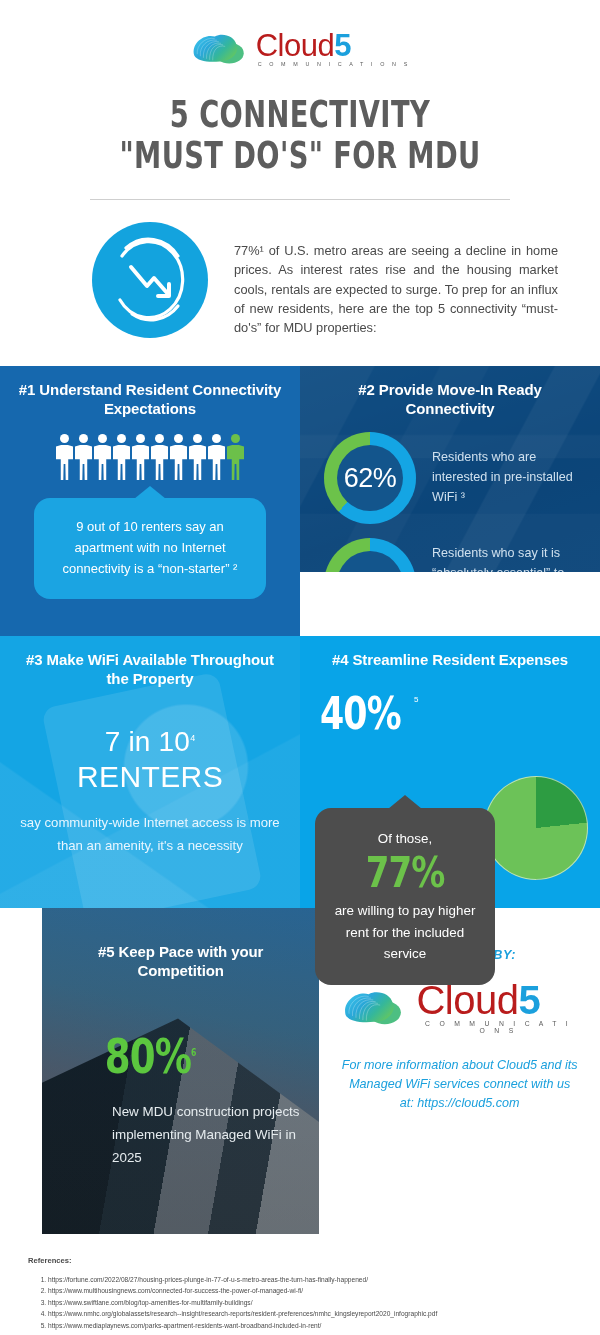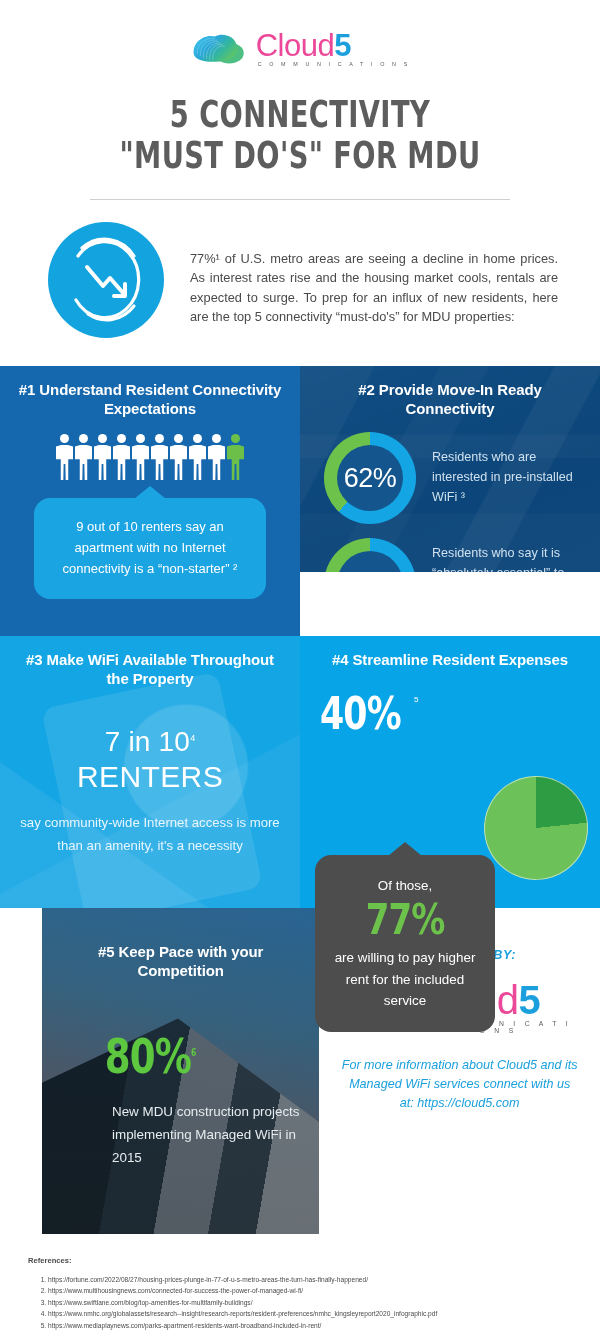--- a/index.html
+++ b/index.html
@@ -9,38 +9,38 @@
     font-family: "Liberation Sans", sans-serif;
   }
   body { width: 600px; height: 1335px; position: relative; overflow: hidden; }
 
   
   .header { width: 600px; background: #ffffff; padding-top: 26px; text-align: center; }
   .logo-row { display: flex; justify-content: center; align-items: center; gap: 4px; height: 46px; }
   .logo-mark { width: 62px; height: 40px; position: relative; }
   .logo-wordmark { display: flex; flex-direction: column; align-items: flex-start; }
   .logo-word { font-size: 31px; letter-spacing: -0.5px; line-height: 0.95; font-family: "Liberation Sans", sans-serif; }
-  .logo-word .c5-dark { color: #ec4899; font-weight: 400; }
+  .logo-word .c5-dark { color: #b91c1c; font-weight: 400; }
   .logo-word .c5-five { color: #1ba0dd; font-weight: 700; }
   .logo-sub { font-size: 5.4px; letter-spacing: 3.1px; color: #5a5a5a; margin-top: 1px; margin-left: 2px; }
 
   .title {
     margin-top: 22px;
     font-family: "DejaVu Sans Condensed", "Liberation Sans Narrow", "Liberation Sans", sans-serif;
     font-weight: 700;
     font-size: 37px;
     line-height: 1.12;
     color: #5d5d5d;
     letter-spacing: 0.5px;
     transform: scaleX(0.82);
   }
   .rule { width: 420px; height: 1px; background: #cfcfcf; margin: 22px auto 0; }
 
   
-  .intro { display: flex; align-items: center; padding: 22px 42px 28px 48px; gap: 26px; }
+  .intro { display: flex; align-items: flex-end; padding: 22px 42px 28px 48px; gap: 26px; margin-left: 44px; }
   .intro-circle {
     flex: 0 0 auto; width: 116px; height: 116px; border-radius: 50%;
     background: #13a3de; position: relative;
   }
   .intro-text { font-size: 12.8px; line-height: 1.52; color: #4a4a4a; text-align: justify; padding-top: 16px; }
 
   
   .grid { width: 600px; }
   .row { display: flex; width: 600px; }
   .panel { width: 300px; position: relative; overflow: hidden; }
@@ -126,21 +126,21 @@
   }
   .p4-sup { color: #fff; font-size: 8px; padding-top: 4px; }
   .p4-desc { color: #e4f5ff; font-size: 13.2px; line-height: 1.62; padding-top: 4px; }
   .pie {
     position: absolute; right: 12px; bottom: 28px; width: 104px; height: 104px; border-radius: 50%;
     z-index: 2;
     background: conic-gradient(#2d9c42 0deg 84deg, #6cc258 84deg 360deg);
     border: 1px solid rgba(255,255,255,.55);
   }
   .dark-card {
-    position: absolute; z-index: 6; left: 315px; top: 855px; width: 180px;
+    position: absolute; z-index: 6; left: 315px; top: 808px; width: 180px;
     background: #4d4d4d; border-radius: 16px; padding: 22px 14px 20px;
     text-align: center; color: #ffffff;
   }
   .dark-card:before {
     content: ""; position: absolute; top: -13px; left: 50%; transform: translateX(-50%);
     border-left: 17px solid transparent; border-right: 17px solid transparent;
     border-bottom: 14px solid #4d4d4d;
   }
   .dc-lead { font-size: 13.4px; line-height: 1.4; }
   .dc-num {
@@ -363,21 +363,21 @@
 
   <div class="row">
 
     <div class="panel p5">
       <div class="photo"></div>
       <div class="building"></div>
       <div class="sky-tint"></div>
       <div class="panel-inner">
         <div class="panel-title">#5 Keep Pace with your Competition</div>
         <div class="p5-num"><span>80%</span><sup>6</sup></div>
-        <div class="p5-desc">New MDU construction projects implementing Managed WiFi in 2015</div>
+        <div class="p5-desc">New MDU construction projects implementing Managed WiFi in 2025</div>
       </div>
     </div>
 
     <div class="sponsor">
       <div class="sponsor-label">SPONSORED BY:</div>
       <div class="sponsor-logo">
         <div class="logo-mark">
           <svg viewBox="0 0 120 76">
             <defs>
               <linearGradient id="cg2" x1="0" y1="0" x2="1" y2="0.6">

